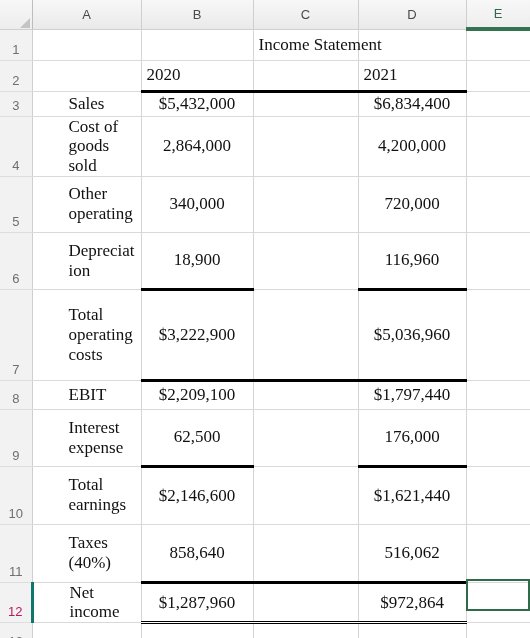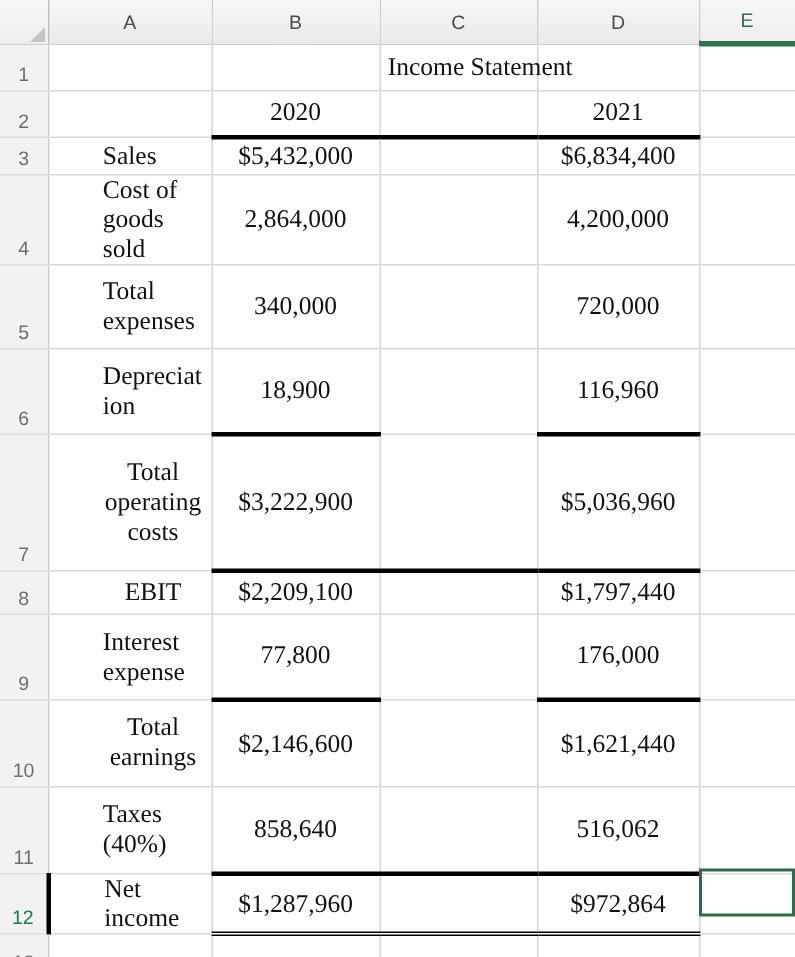--- a/index.html
+++ b/index.html
@@ -69,22 +69,22 @@
     border-right: 1px solid #cfcfcf;
     border-bottom: 1px solid #dedede;
     font-family: "Liberation Sans", "DejaVu Sans", sans-serif;
     font-size: 13px;
     color: #6f6f6f;
     text-align: center;
     vertical-align: bottom;
     padding: 0 0 3px 0;
   }
   td.rowhead.selected-row {
-    color: #15803d;
-    border-right: 3px solid #000000;
+    color: #be185d;
+    border-right: 3px solid #0f766e;
   }
 
   
   td.cell {
     border-right: 1px solid #d4d4d4;
     border-bottom: 1px solid #d9d9d9;
     font-size: 17px;
     color: #111111;
     padding: 0 5px;
     vertical-align: middle;
@@ -94,21 +94,21 @@
     word-break: break-word;
   }
   td.cell.a  { width: 109px; padding-left: 36px; }
   td.cell.b  { width: 112px; }
   td.cell.c  { width: 105px; }
   td.cell.d  { width: 108px; }
   td.cell.e  { width: 64px; border-right: none; }
 
   .num   { text-align: center; }
   .lft   { text-align: left; }
-  .ctr   { text-align: center; }
+  .ctr   { text-align: left; }
 
   
   .rule-bottom     { border-bottom: 3px solid #000000 !important; }
   .rule-double     { border-bottom: 3px double #000000 !important; margin-top: 13px; }
 
   
   td.cell.overflow {
     overflow: visible;
     position: relative;
     white-space: nowrap;
@@ -190,21 +190,21 @@
         <td class="rowhead">4</td>
         <td class="cell a lft">Cost of goods sold</td>
         <td class="cell b num">2,864,000</td>
         <td class="cell c num"></td>
         <td class="cell d num">4,200,000</td>
         <td class="cell e lft"></td>
       </tr>
 
       <tr style="height:56px">
         <td class="rowhead">5</td>
-        <td class="cell a lft">Total expenses</td>
+        <td class="cell a lft">Other operating</td>
         <td class="cell b num">340,000</td>
         <td class="cell c num"></td>
         <td class="cell d num">720,000</td>
         <td class="cell e lft"></td>
       </tr>
 
       <tr style="height:57px">
         <td class="rowhead">6</td>
         <td class="cell a lft">Depreciation</td>
         <td class="cell b num rule-bottom">18,900</td>
@@ -227,21 +227,21 @@
         <td class="cell a ctr">EBIT</td>
         <td class="cell b num">$2,209,100</td>
         <td class="cell c num"></td>
         <td class="cell d num">$1,797,440</td>
         <td class="cell e lft"></td>
       </tr>
 
       <tr style="height:57px">
         <td class="rowhead">9</td>
         <td class="cell a lft">Interest expense</td>
-        <td class="cell b num rule-bottom">77,800</td>
+        <td class="cell b num rule-bottom">62,500</td>
         <td class="cell c num"></td>
         <td class="cell d num rule-bottom">176,000</td>
         <td class="cell e lft"></td>
       </tr>
 
       <tr style="height:58px">
         <td class="rowhead">10</td>
         <td class="cell a ctr">Total earnings</td>
         <td class="cell b num">$2,146,600</td>
         <td class="cell c num"></td>

